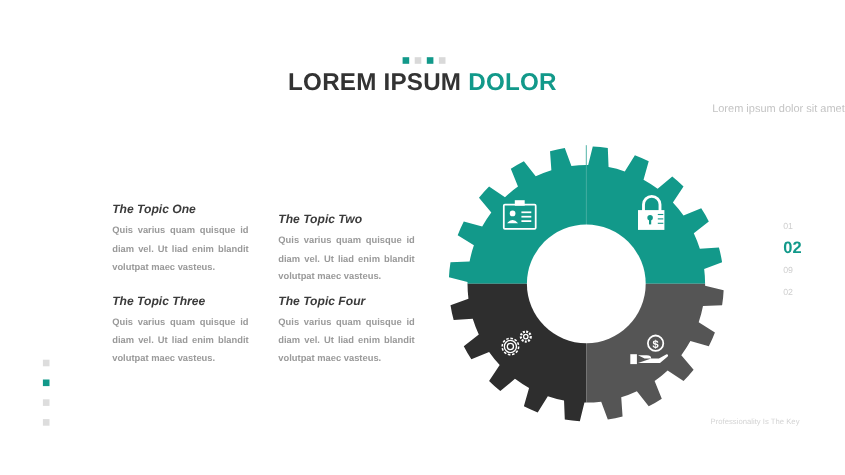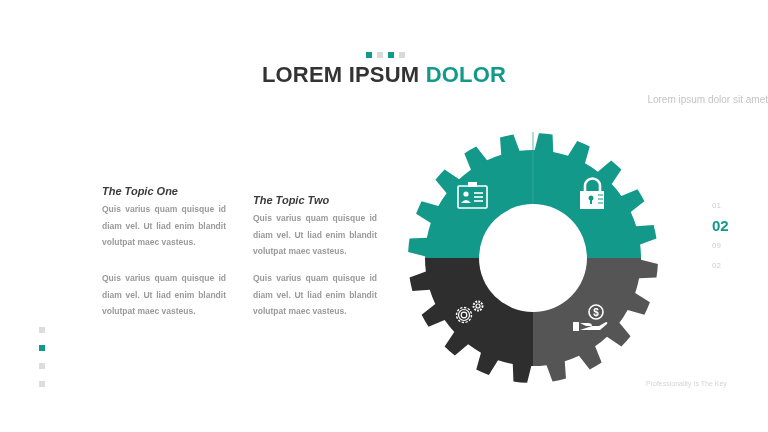--- a/index.html
+++ b/index.html
@@ -44,23 +44,25 @@
 
 <div class="topic" style="left:102px; top:184px;">
   <h3>The Topic One</h3>
   <p>Quis varius quam quisque id diam vel. Ut liad enim blandit volutpat maec vasteus.</p>
 </div>
 <div class="topic" style="left:253px; top:193px;">
   <h3>The Topic Two</h3>
   <p>Quis varius quam quisque id diam vel. Ut liad enim blandit volutpat maec vasteus.</p>
 </div>
 <div class="topic" style="left:102px; top:267px;">
+  <h3>The Topic Three</h3>
   <p>Quis varius quam quisque id diam vel. Ut liad enim blandit volutpat maec vasteus.</p>
 </div>
 <div class="topic" style="left:253px; top:267px;">
+  <h3>The Topic Four</h3>
   <p>Quis varius quam quisque id diam vel. Ut liad enim blandit volutpat maec vasteus.</p>
 </div>
 
 <svg class="gear" width="768" height="432" viewBox="0 0 768 432">
   <defs>
     <clipPath id="clip-tl">
         <rect x="0" y="0" width="533" height="258"></rect>
       </clipPath>
     <clipPath id="clip-tr">
         <rect x="533" y="0" width="235" height="258"></rect>

